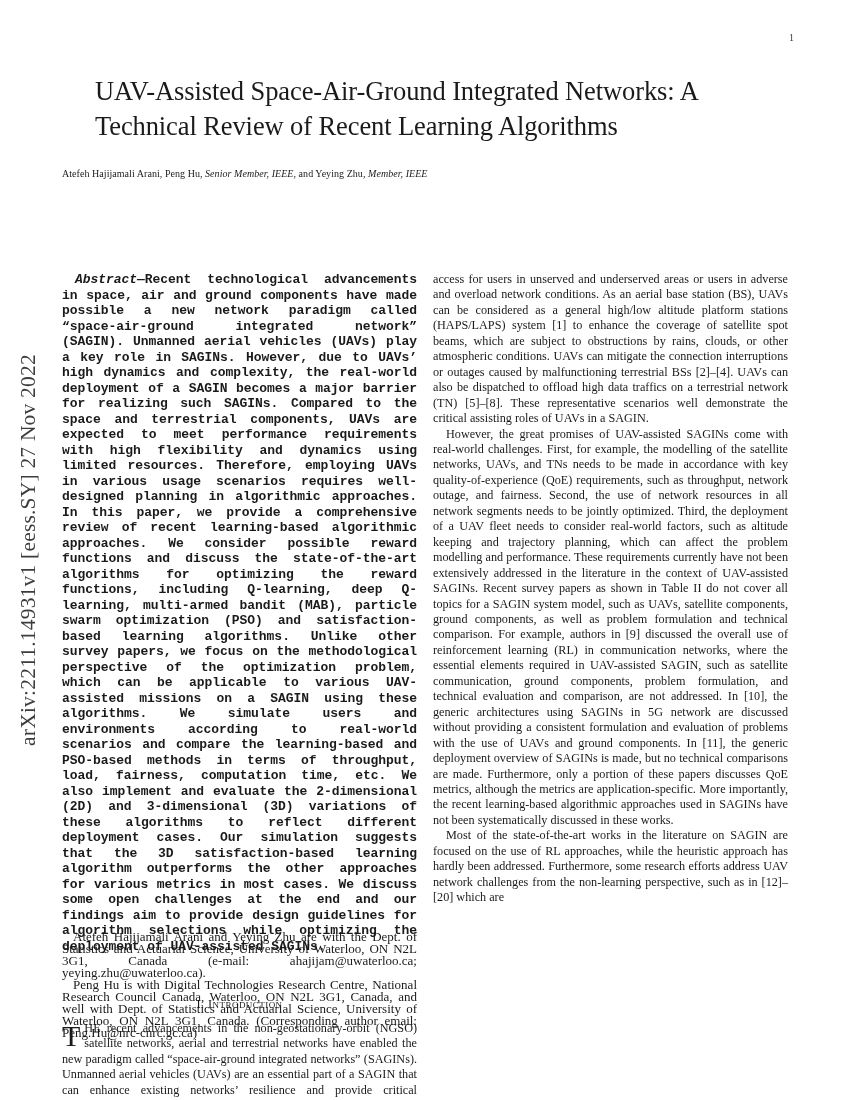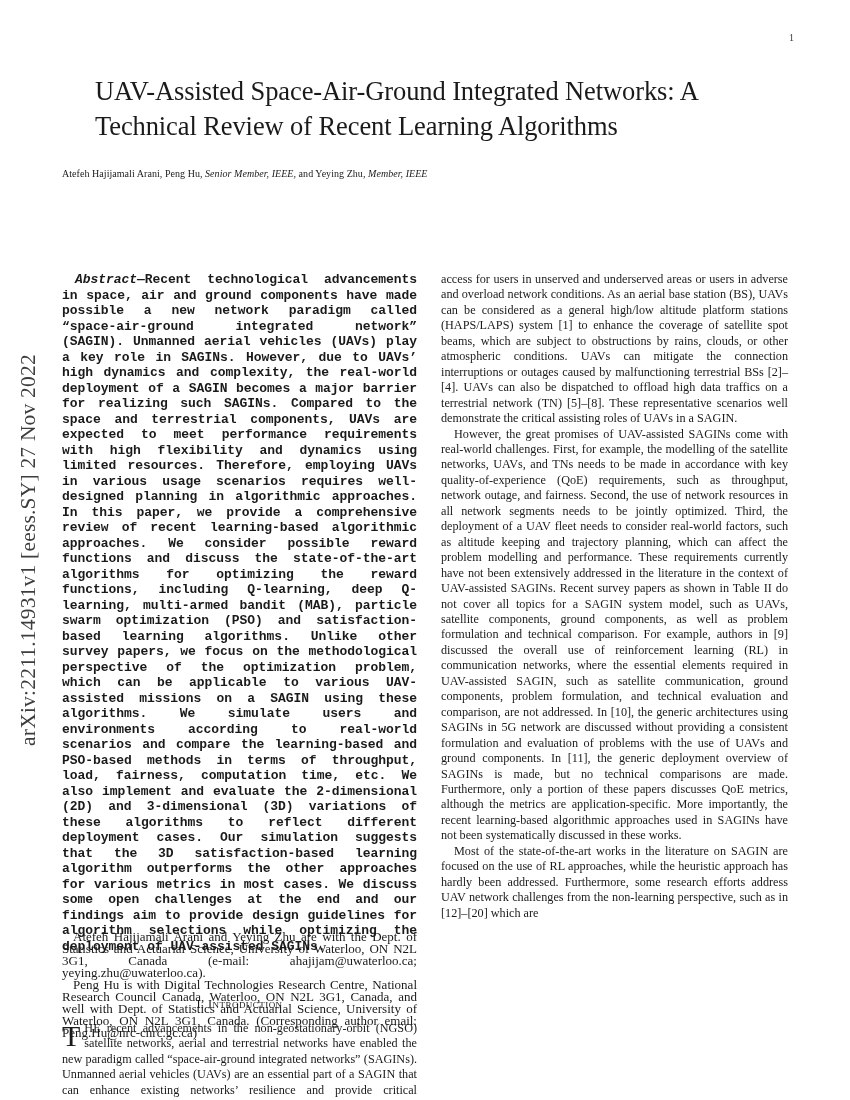--- a/index.html
+++ b/index.html
@@ -90,21 +90,21 @@
     position: relative;
   }
 
   p {
     margin: 0;
     text-align: justify;
     font-size: 12.2px;
     line-height: 15.45px;
     hyphens: auto;
   }
-  p.body { text-indent: 13px; margin-left: 8px; }
+  p.body { text-indent: 13px; }
   p.abs {
     font-weight: bold;
     text-indent: 13px;
     font-size: 13px;
     line-height: 15.5px;
     letter-spacing: -0.05px;
     font-family: Liberation Mono, monospace;
   }
   p.abs .lead {
     font-style: italic;

